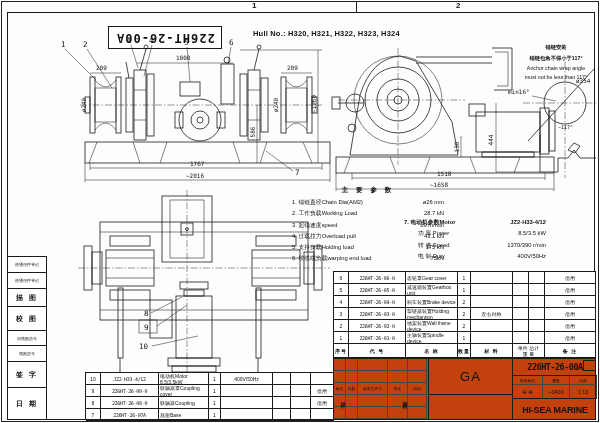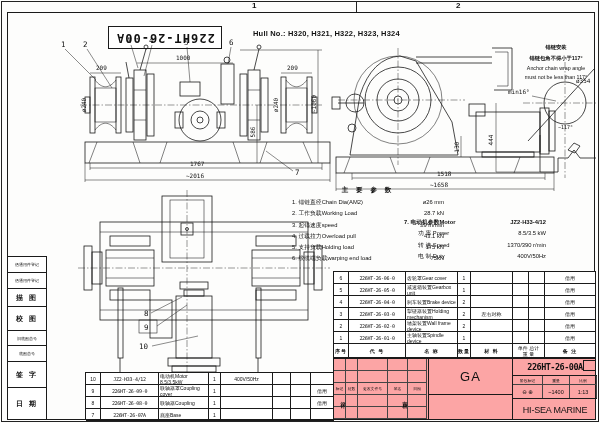--- a/index.html
+++ b/index.html
@@ -38,37 +38,37 @@
   .tr-right{left:333px;top:271px;width:263px;height:87px;
      grid-template-columns:15px 57px 52px 13px 42px 16px 16px 51px;
      grid-template-rows:repeat(6,12px) 14px;}
   .tr-left{left:85px;top:372px;width:250px;height:48px;
      grid-template-columns:15px 58px 50px 12px 52px 18px 20px 23px;
      grid-template-rows:repeat(4,12px);}
   .code{font-family:"DejaVu Sans Mono",monospace;font-size:5.2px;letter-spacing:-.3px;}
   .hdr{font-weight:bold;font-size:5px;letter-spacing:1px;}
   .wcell{flex-direction:column;line-height:6px;font-size:4px;}
   
-  .tblock{position:absolute;left:333px;top:358px;width:263px;height:62px;border:1.2px solid #1a1a1a;box-sizing:border-box;background:#fca5a5;}
+  .tblock{position:absolute;left:333px;top:358px;width:263px;height:62px;border:1.2px solid #1a1a1a;box-sizing:border-box;background:#c2410c;}
   .tb-leftgrid{position:absolute;left:0;top:0;width:95px;height:100%;border-right:1px solid #1a1a1a;box-sizing:border-box;
      display:grid;grid-template-columns:12px 12px 30px 20px 19px;grid-template-rows:repeat(5,12px);}
   .tb-leftgrid>div{border-right:.5px solid #444;border-bottom:.5px solid #444;font-size:3.8px;display:flex;align-items:center;justify-content:center;overflow:hidden;}
   .stamp-v{position:absolute;font-size:5px;font-weight:bold;writing-mode:vertical-rl;letter-spacing:2px;}
   .tb-ga{position:absolute;left:95px;top:0;width:84px;height:100%;border-right:1px solid #1a1a1a;box-sizing:border-box;}
   .ga-top{height:35px;border-bottom:1px solid #1a1a1a;display:flex;align-items:center;justify-content:center;
           font-size:13px;letter-spacing:1px;}
   .ga-bot{height:25px;display:flex;align-items:center;justify-content:center;font-size:7.5px;}
   .tb-right{position:absolute;left:179px;top:0;width:84px;height:100%;}
   .dwgno{height:16px;border-bottom:1px solid #1a1a1a;display:flex;align-items:center;justify-content:center;
          font-family:"DejaVu Sans Mono",monospace;font-size:8.5px;font-weight:bold;letter-spacing:-.5px;}
   .stagehdr{height:8px;border-bottom:.5px solid #444;display:grid;grid-template-columns:30px 27px 27px;}
   .stagehdr>div{font-size:3.8px;display:flex;align-items:center;justify-content:center;border-right:.5px solid #444;overflow:hidden;}
   .stageval{height:13px;border-bottom:1px solid #1a1a1a;display:grid;grid-template-columns:30px 27px 27px;}
   .stageval>div{font-size:5.5px;display:flex;align-items:center;justify-content:center;border-right:.5px solid #444;}
-  .company{height:22px;display:flex;align-items:center;justify-content:center;font-size:9px;font-weight:normal;letter-spacing:-.2px;}
+  .company{height:22px;display:flex;align-items:center;justify-content:center;font-size:9px;font-weight:bold;letter-spacing:-.2px;}
   .cornerbox{position:absolute;right:1px;top:1px;width:11px;height:9px;border:1px solid #1a1a1a;font-size:3px;display:flex;align-items:center;justify-content:center;}
   
   svg.art{position:absolute;left:0;top:0;}
   .ln{fill:none;stroke:#1a1a1a;stroke-width:.8;}
   .thin{fill:none;stroke:#1a1a1a;stroke-width:.55;}
   .cl{fill:none;stroke:#333;stroke-width:.5;stroke-dasharray:7 2 1.5 2;}
   .dimln{fill:none;stroke:#1a1a1a;stroke-width:.5;}
   text.dim{font-family:"DejaVu Sans Mono",monospace;font-size:6px;fill:#111;stroke:none;}
   text.balloon{font-family:"DejaVu Sans Mono",monospace;font-size:7.5px;fill:#111;stroke:none;}
   text.note{font-family:"Liberation Sans",sans-serif;font-size:5.3px;fill:#111;stroke:none;}

